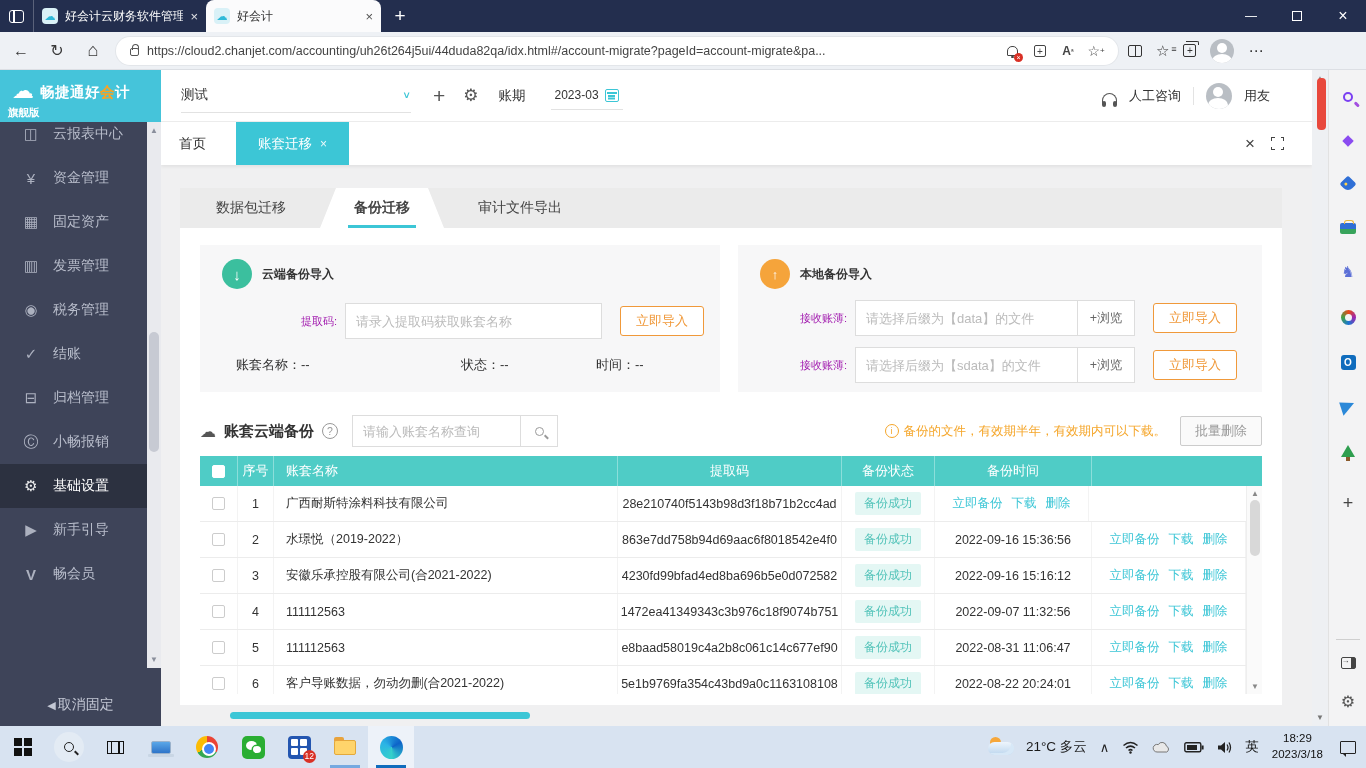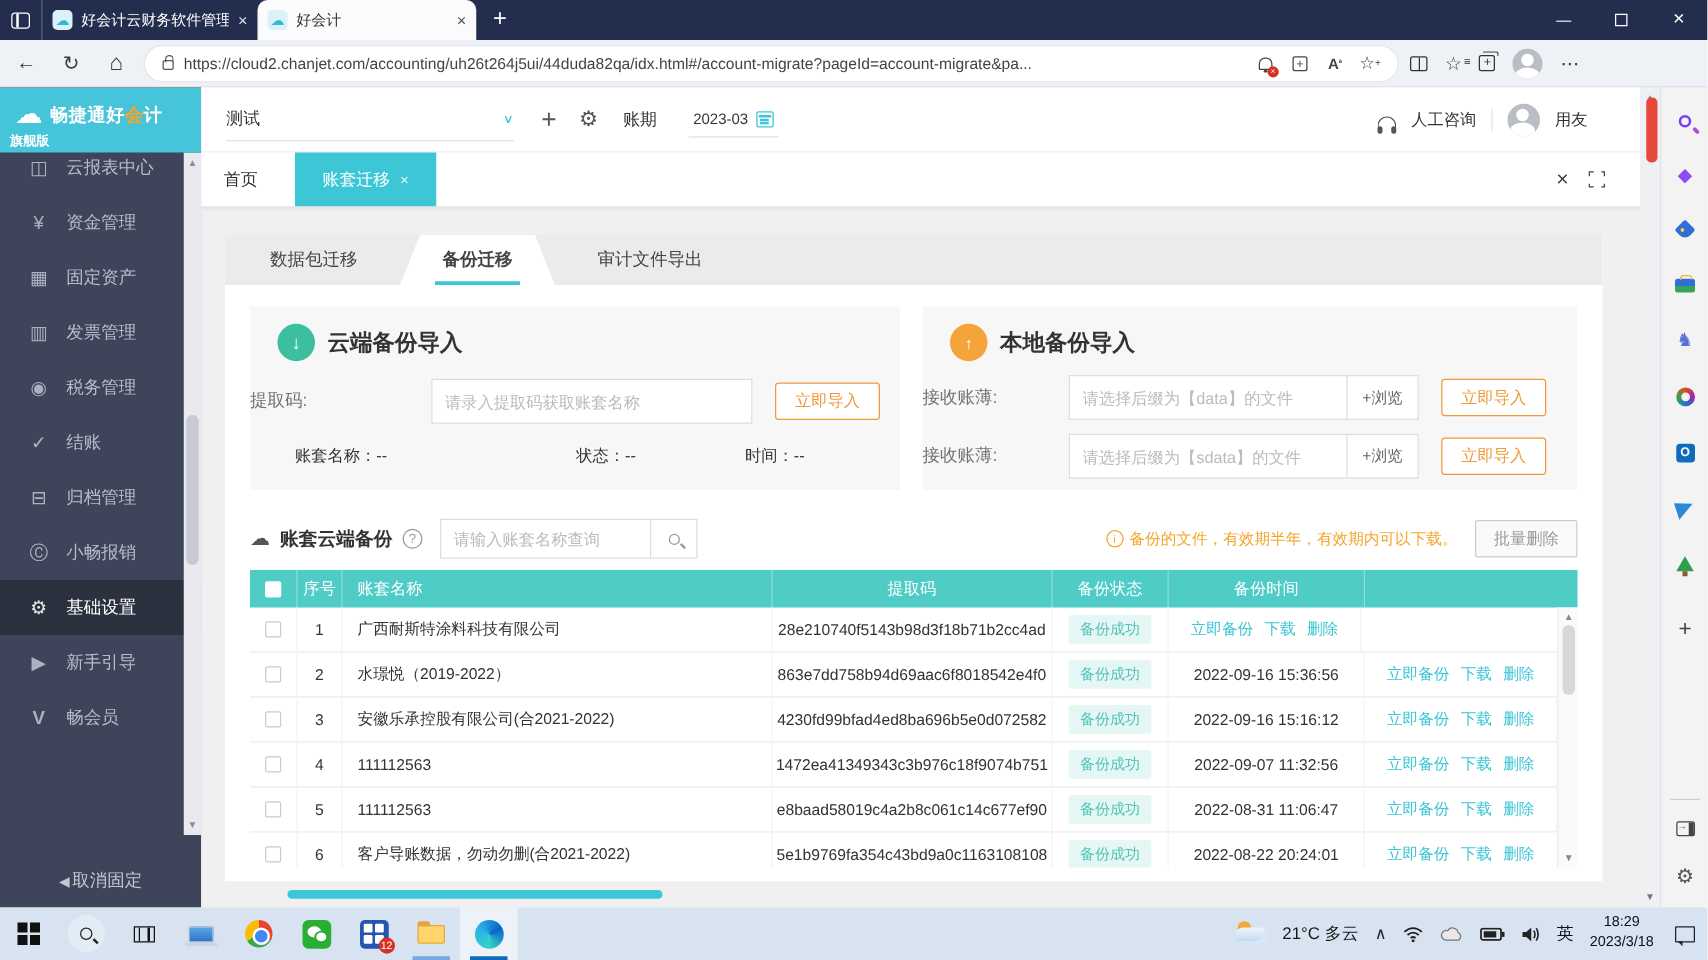--- a/index.html
+++ b/index.html
@@ -112,23 +112,23 @@
   .cbody{padding:17px 20px 0}
 
   .panels{display:flex;gap:18px}
   .panel{background:#f7f7f8;height:147px;padding:14px 0 0}
   .panel.cloudp{width:520px}
   .panel.localp{width:524px}
   .p-head{display:flex;align-items:center;gap:10px;padding-left:22px}
   .p-circle{width:30px;height:30px;border-radius:50%;color:#fff;font-size:15px;display:flex;align-items:center;justify-content:center}
   .p-circle.green{background:#3bbf9e}
   .p-circle.orange{background:#f5a43b;font-size:13px}
-  .p-title{font-size:18px;font-weight:bold;color:#333}
+  .p-title{font-size:12px;font-weight:bold;color:#333}
   .p-formrow{display:flex;align-items:center;margin-top:14px}
-  .p-label{width:145px;font-size:14px;color:#737373;padding-right:8px}
+  .p-label{width:145px;text-align:right;font-size:11px;color:#a21caf;padding-right:8px}
   .p-label.wl{width:117px}
   .txt-input{height:36px;background:#fff;border:1px solid #ddd;padding:0 10px;font-size:13px;color:#333;font-family:inherit;outline:none}
   .txt-input::placeholder{color:#bbb}
   .code-input{width:257px}
   .file-group{display:flex;height:36px}
   .file-input{width:222px;border-right:none}
   .browse-btn{width:58px;height:36px;border:1px solid #ddd;background:#fff;color:#666;font-size:12.5px;cursor:pointer;font-family:inherit}
   .import-btn{width:84px;height:30px;border:1px solid #f0993a;border-radius:3px;background:#fff;color:#f0993a;font-size:13px;margin-left:18px;cursor:pointer;font-family:inherit}
   .p-meta{display:flex;margin-top:17px;padding-left:36px;font-size:13px;color:#333}
   .p-meta .m1{width:225px}.p-meta .m2{width:135px}

